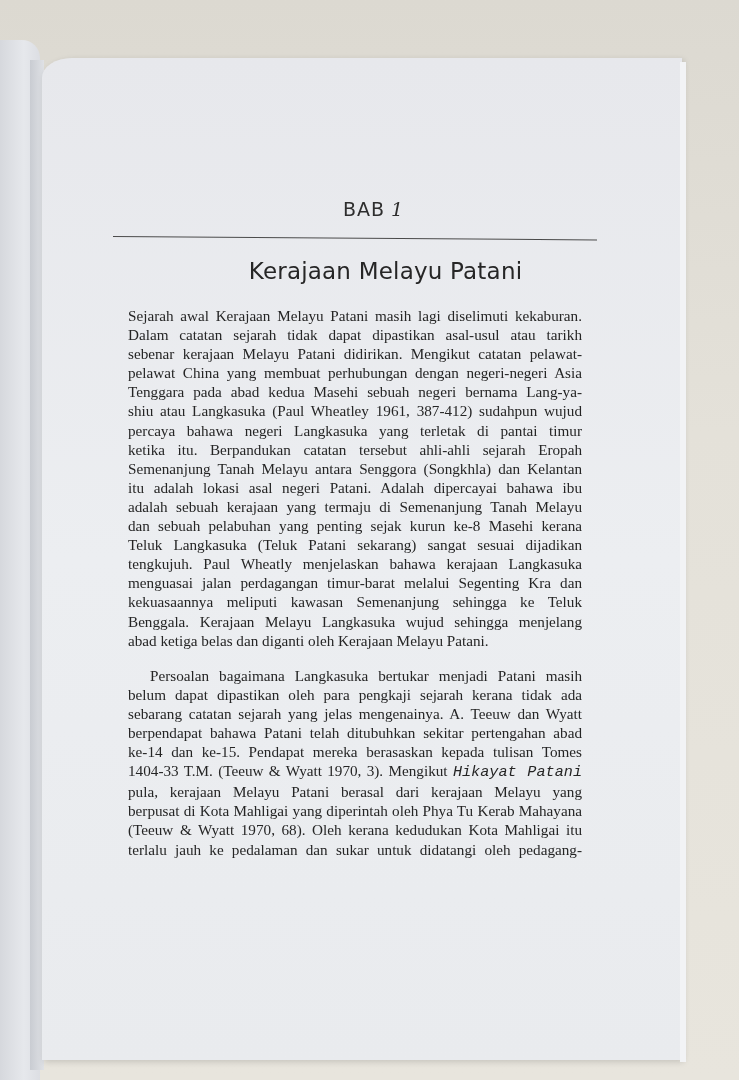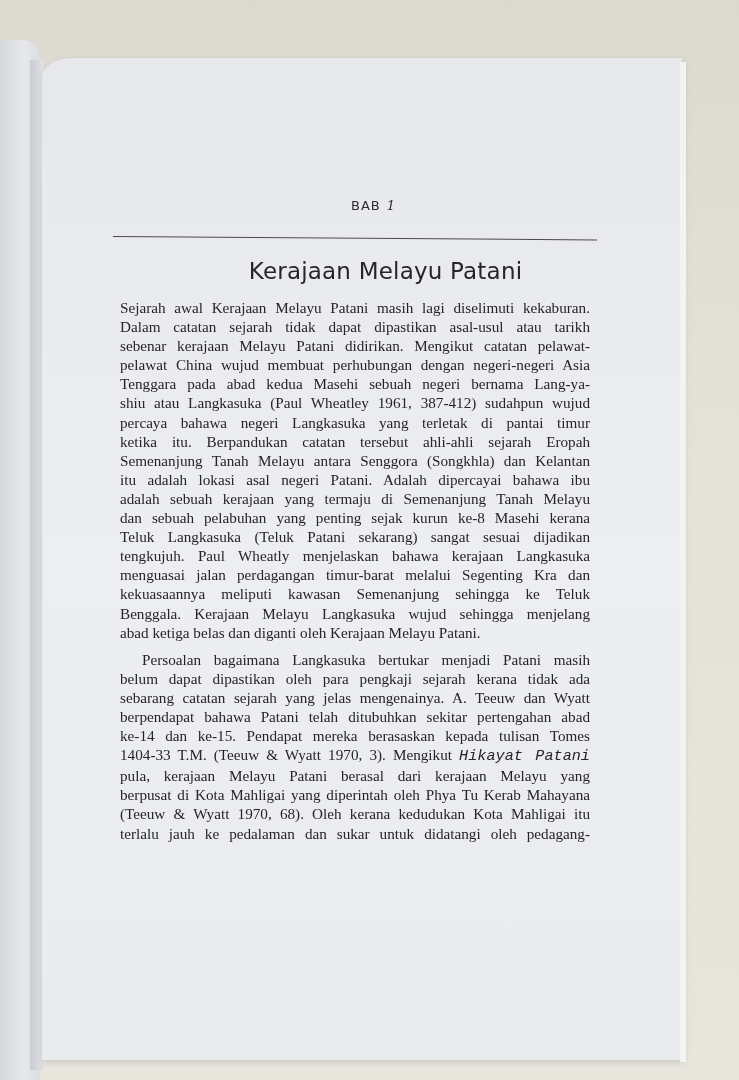--- a/index.html
+++ b/index.html
@@ -49,21 +49,21 @@
       height: 1000px;
       background: #f2f3f5;
     }
     .chapter-label {
       position: absolute;
       left: 0;
       top: 198px;
       width: 739px;
       text-align: center;
       font-family: "DejaVu Sans", sans-serif;
-      font-size: 13px;
+      font-size: 19px;
       letter-spacing: 1px;
       color: #2e2e2e;
       padding-left: 8px;
       box-sizing: border-box;
     }
     .chapter-label .num {
       font-style: italic;
       font-family: "DejaVu Serif", serif;
       margin-left: 6px;
     }
@@ -95,21 +95,21 @@
       left: 112px;
       top: 290px;
       width: 486px;
       font-family: "Liberation Serif", serif;
       font-size: 15.2px;
       line-height: 19.1px;
       color: #252525;
       text-align: justify;
     }
     .body-text p {
-      margin: 8px;
+      margin: 16px;
     }
     .body-text .line {
       display: block;
       text-align: justify;
       text-align-last: justify;
       white-space: nowrap;
     }
     .body-text .line.last {
       text-align-last: left;
     }
@@ -131,21 +131,21 @@
 
 <div class="chapter-label"><span>BAB</span><span class="num">1</span></div>
 <div class="chapter-rule"></div>
 <div class="chapter-title">Kerajaan Melayu Patani</div>
 
 <div class="body-text">
   <p>
     <span class="line">Sejarah awal Kerajaan Melayu Patani masih lagi diselimuti kekaburan.</span>
     <span class="line">Dalam catatan sejarah tidak dapat dipastikan asal-usul atau tarikh</span>
     <span class="line">sebenar kerajaan Melayu Patani didirikan. Mengikut catatan pelawat-</span>
-    <span class="line">pelawat China wujud membuat perhubungan dengan negeri-negeri Asia</span>
+    <span class="line">pelawat China yang membuat perhubungan dengan negeri-negeri Asia</span>
     <span class="line">Tenggara pada abad kedua Masehi sebuah negeri bernama Lang-ya-</span>
     <span class="line">shiu atau Langkasuka (Paul Wheatley 1961, 387-412) sudahpun wujud</span>
     <span class="line">percaya bahawa negeri Langkasuka yang terletak di pantai timur</span>
     <span class="line">ketika itu. Berpandukan catatan tersebut ahli-ahli sejarah Eropah</span>
     <span class="line">Semenanjung Tanah Melayu antara Senggora (Songkhla) dan Kelantan</span>
     <span class="line">itu adalah lokasi asal negeri Patani. Adalah dipercayai bahawa ibu</span>
     <span class="line">adalah sebuah kerajaan yang termaju di Semenanjung Tanah Melayu</span>
     <span class="line">dan sebuah pelabuhan yang penting sejak kurun ke-8 Masehi kerana</span>
     <span class="line">Teluk Langkasuka (Teluk Patani sekarang) sangat sesuai dijadikan</span>
     <span class="line">tengkujuh. Paul Wheatly menjelaskan bahawa kerajaan Langkasuka</span>

